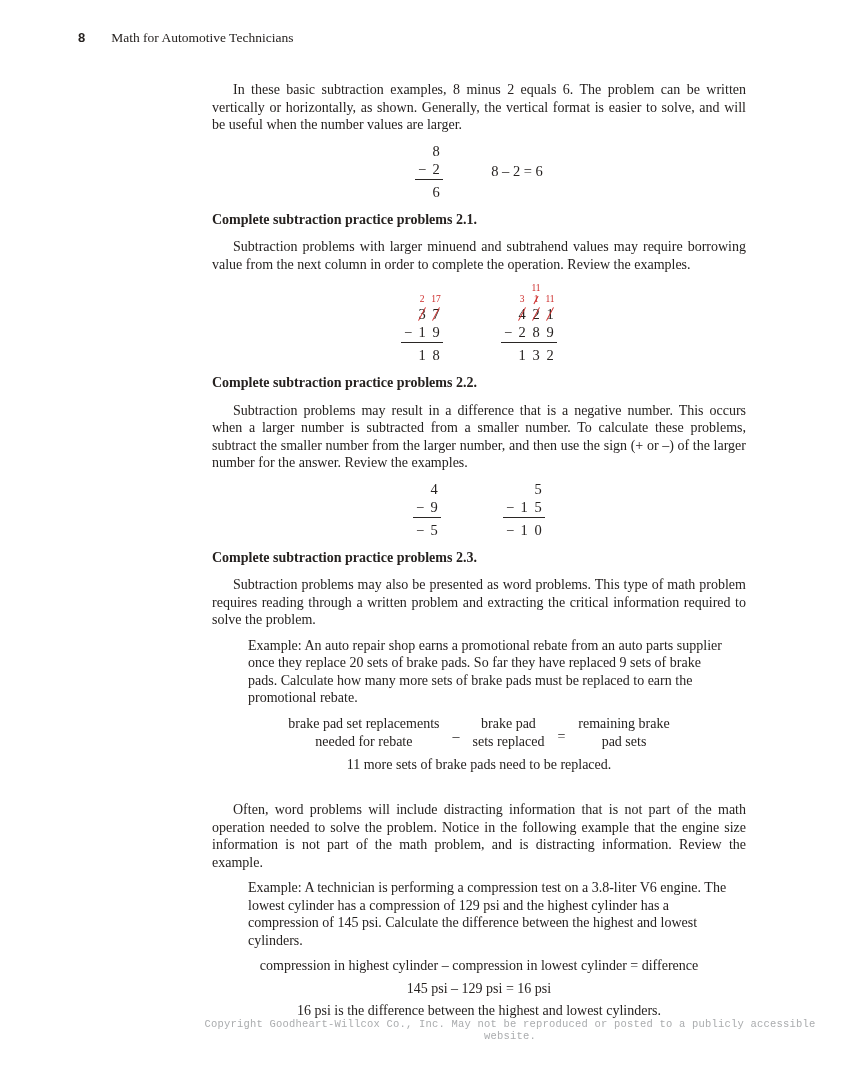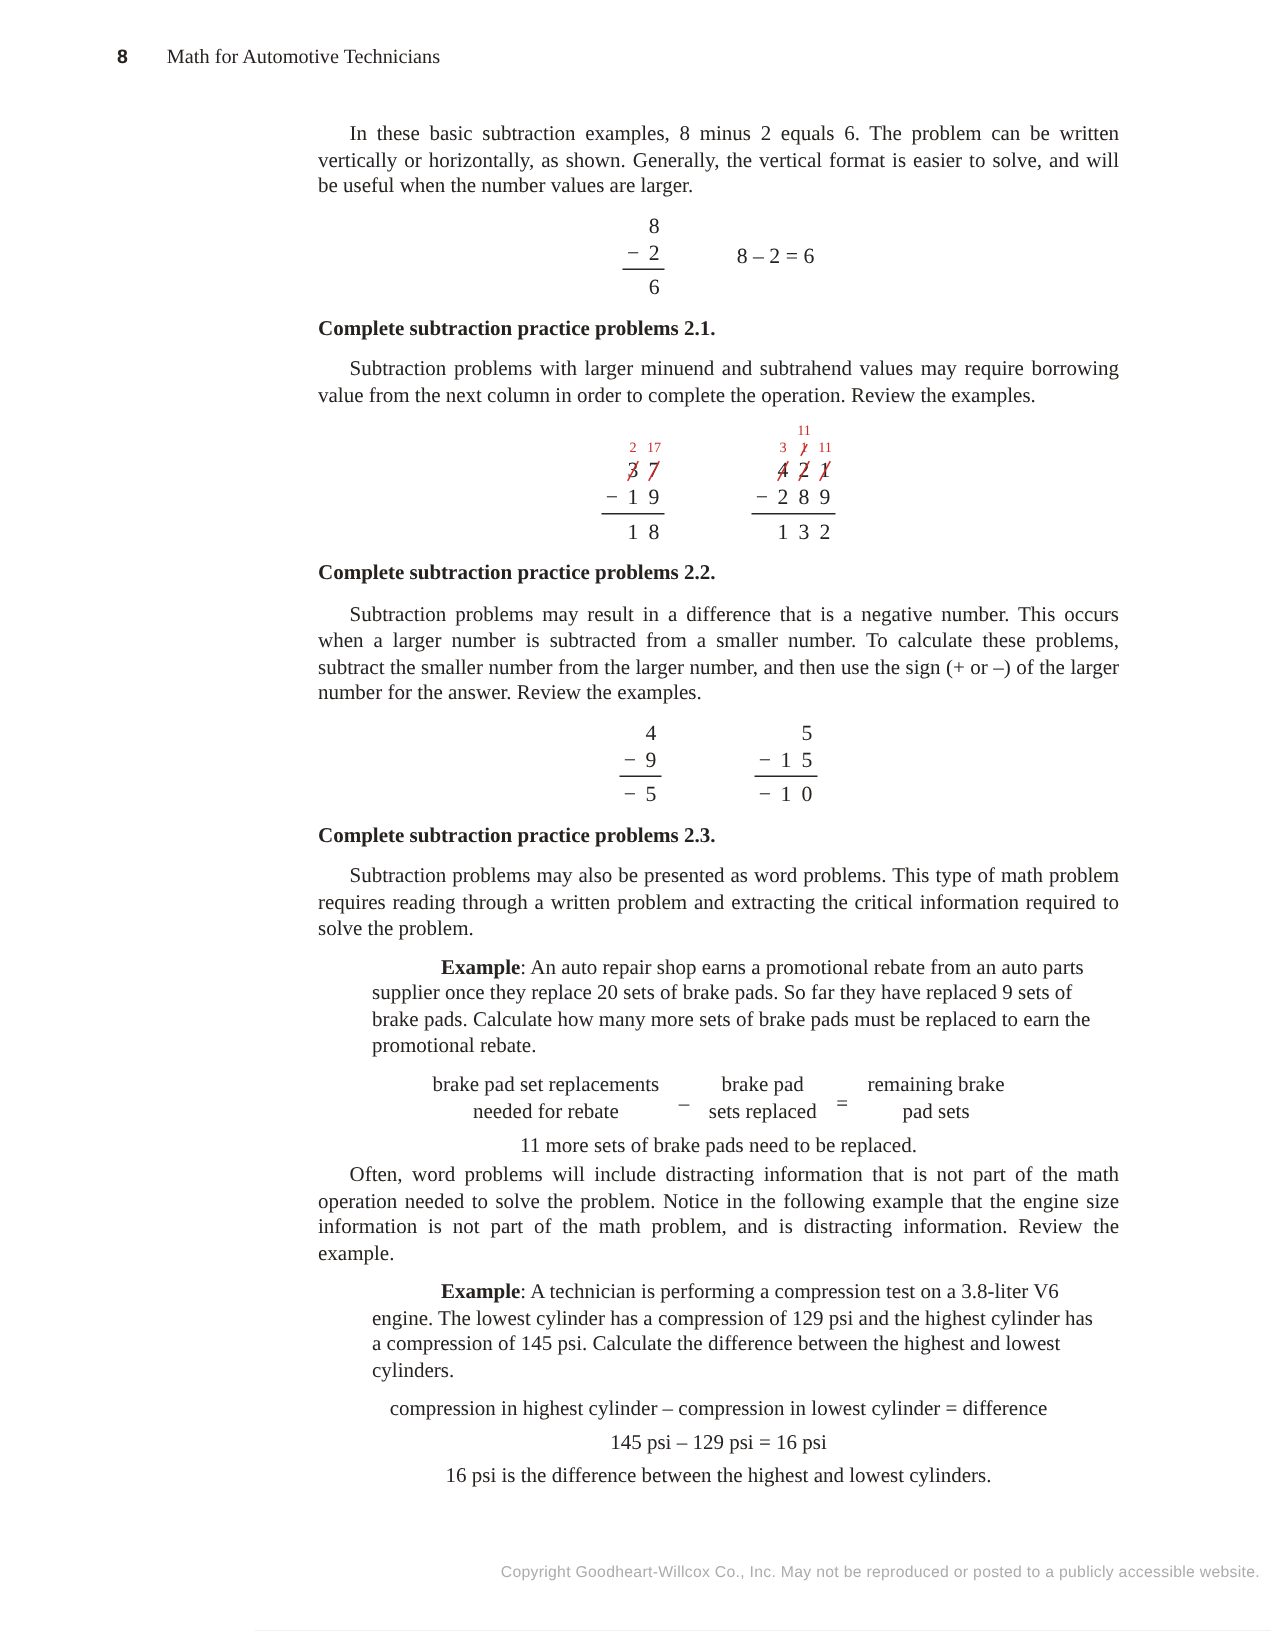--- a/index.html
+++ b/index.html
@@ -37,33 +37,33 @@
   .struck { position:relative; display:inline-block; }
   .struck::after {
     content:""; position:absolute; left:50%; top:50%; width:15px;
     border-top:1.5px solid #cd2a28;
     transform:translate(-50%,-50%) rotate(-62deg);
   }
   .struck.sm::after { width:9px; border-top-width:1.2px; }
 
   
   .example { font-size:14px; line-height:17.5px; margin:0 0 8px 36px; width:481px; text-align:left; }
-  .exlabel { font-weight:bold;margin-left:46px; }
+  .exlabel { font-weight:normal; }
   .it { }
 
   
   .weq { display:flex; justify-content:center; align-items:center; gap:13px; font-size:14px; line-height:18px; text-align:center; margin:3px 0 5px 0; }
   .weq .op { padding-top:8px; }
   .eqline { text-align:center; font-size:14px; line-height:17.5px; margin-bottom:5px; }
   .eqline2 { text-align:center; font-size:14px; line-height:17.5px; margin:8px 0 5px 0; }
 
   
   .footer {
-    position:absolute; top:1042px; left:180px; width:660px; text-align:right;
-    font-family:Liberation Sans, sans-serif; font-size:10.5px; color:#aaacae; letter-spacing:.2px;
+    position:absolute; top:1018px; left:180px; width:660px; text-align:center;
+    font-family:Liberation Mono, monospace; font-size:10.5px; color:#aaacae; letter-spacing:.2px;
   }
 </style>
 </head>
 <body>
 
 <div class="page">
 
   <div class="runhead">
     <span class="pgnum">8</span>
     <span class="runtitle">Math for Automotive Technicians</span>
@@ -207,21 +207,21 @@
       <span>
         <span style="display:block">brake pad</span>
         <span style="display:block">sets replaced</span>
       </span>
       <span class="op">=</span>
       <span>
         <span style="display:block">remaining brake</span>
         <span style="display:block">pad sets</span>
       </span>
     </div>
-    <div class="eqline" style="margin-bottom:2px;">11 more sets of brake pads need to be replaced.</div>
+    <div class="eqline" style="margin-bottom:28px;">11 more sets of brake pads need to be replaced.</div>
 
     <p class="para">Often, word problems will include distracting information that is not part of the math operation needed to solve the problem. Notice in the following example that the engine size information is not part of the math problem, and is distracting information. Review the example.</p>
 
     <p class="example"><span class="exlabel">Example</span><span>: A technician is performing a compression test on a 3.8-liter V6 engine. The lowest cylinder has a compression of 129 psi and the highest cylinder has a compression of 145 psi. Calculate the difference between the highest and lowest cylinders.</span></p>
 
     <div class="eqline2">compression in highest cylinder – compression in lowest cylinder = difference</div>
     <div class="eqline">145 psi – 129 psi = 16 psi</div>
     <div class="eqline" style="margin-bottom:9px;">16 psi is the difference between the highest and lowest cylinders.</div>
 
 

